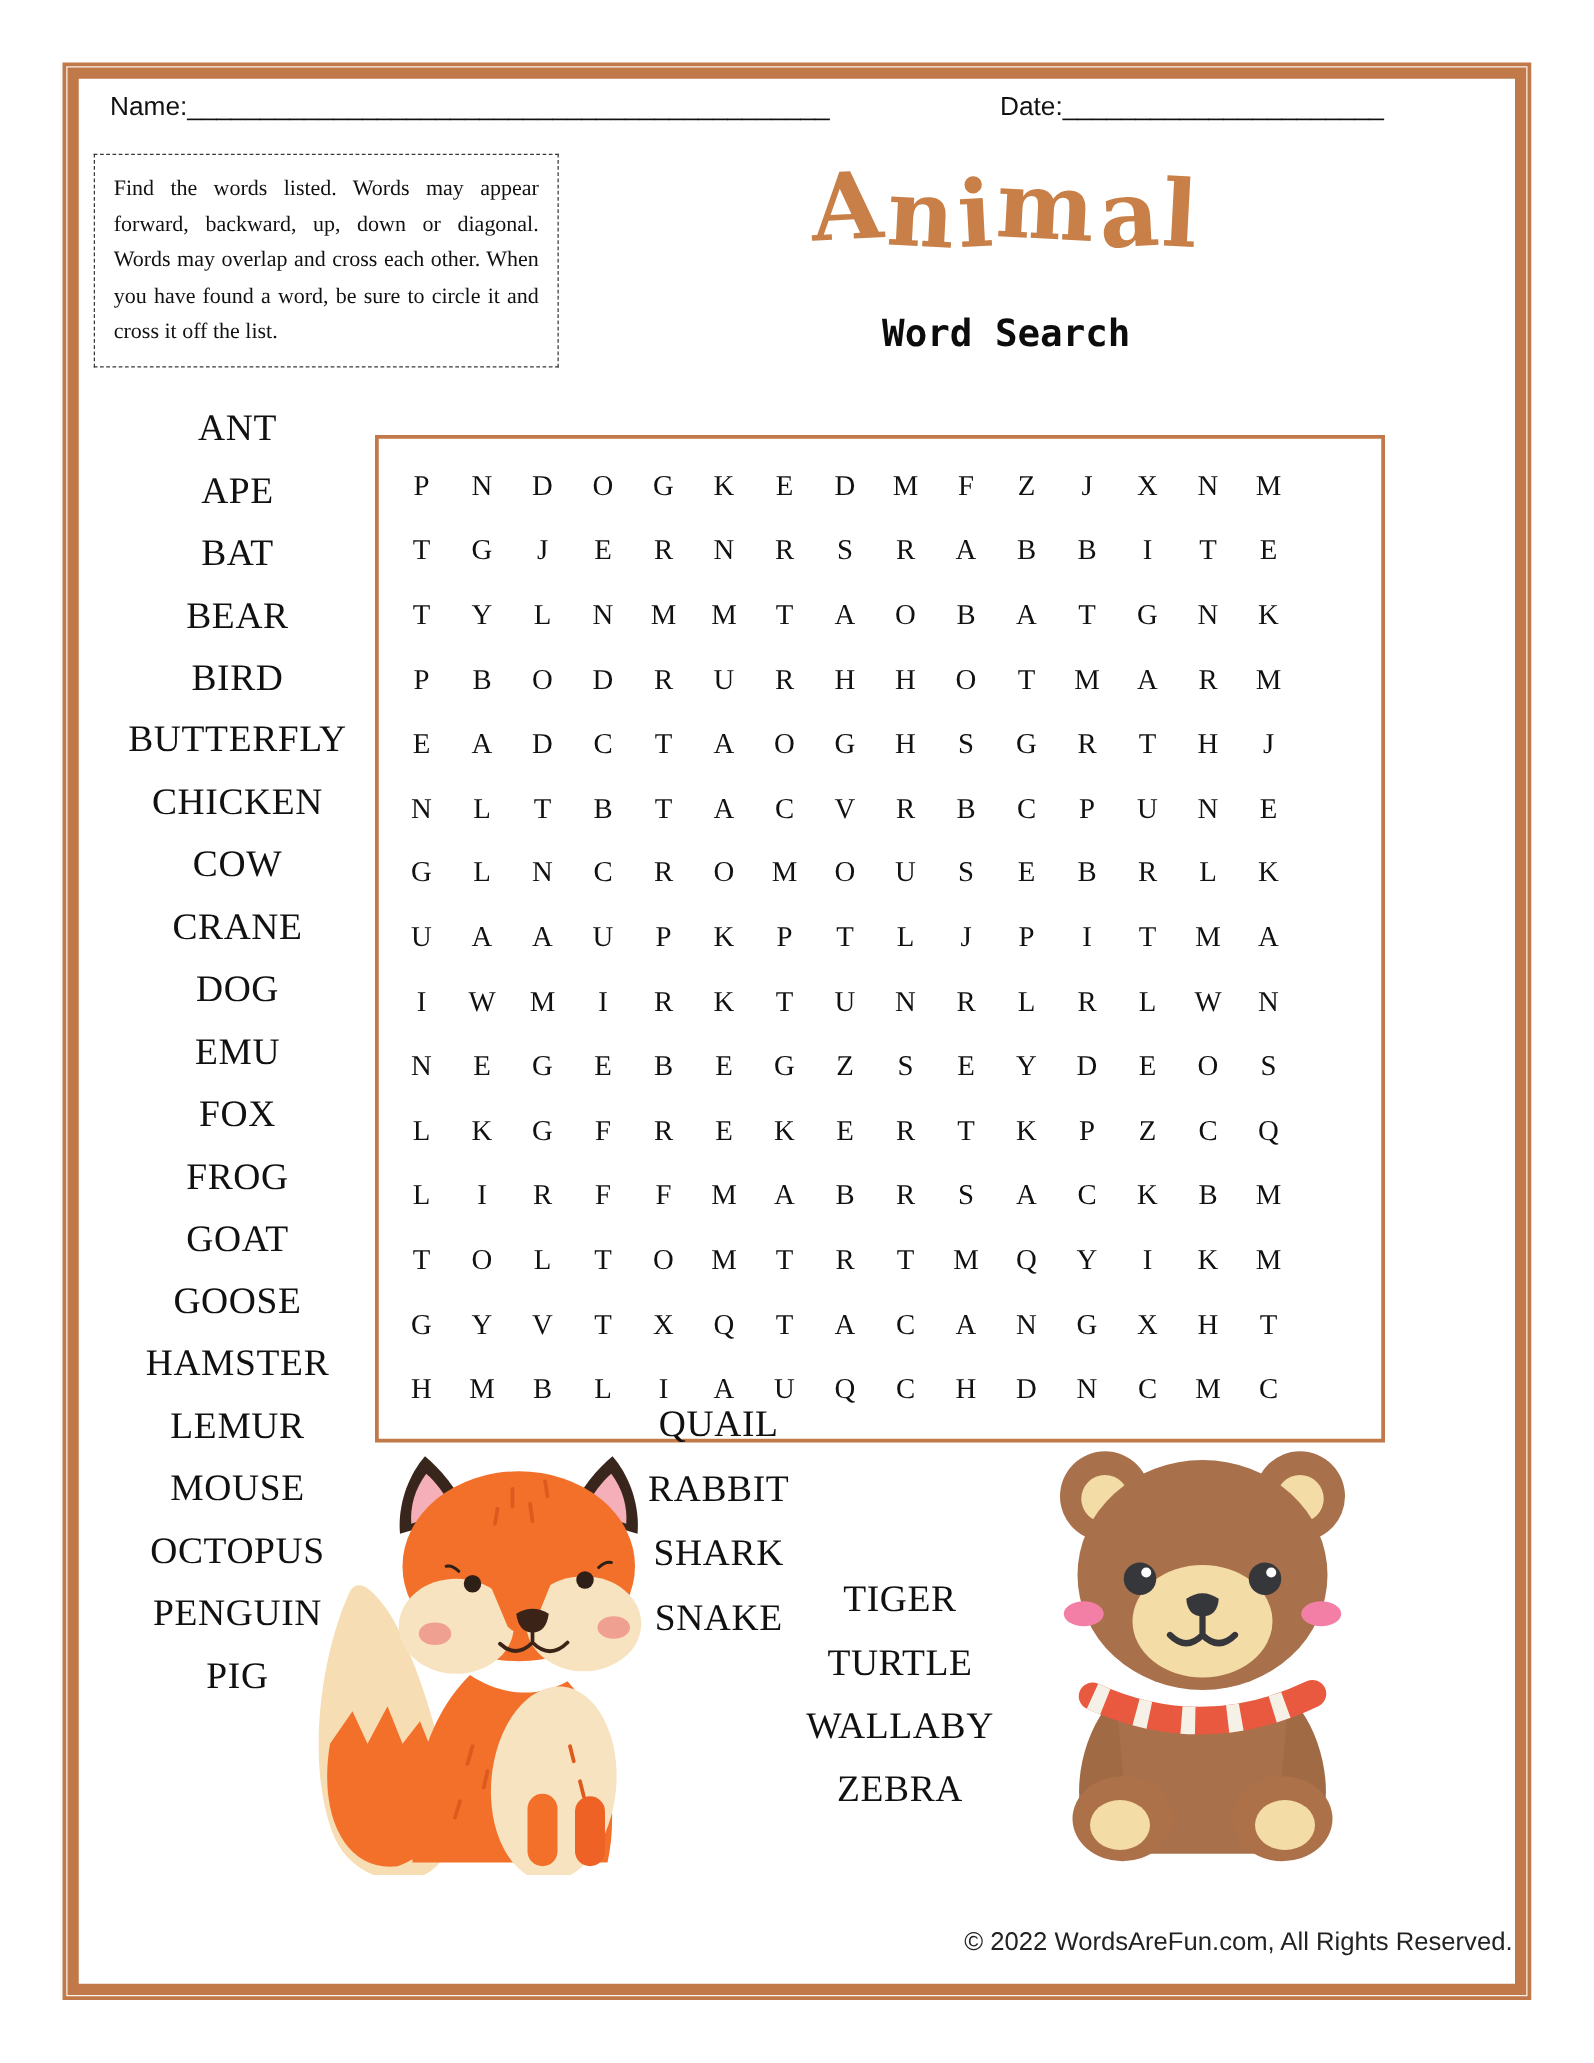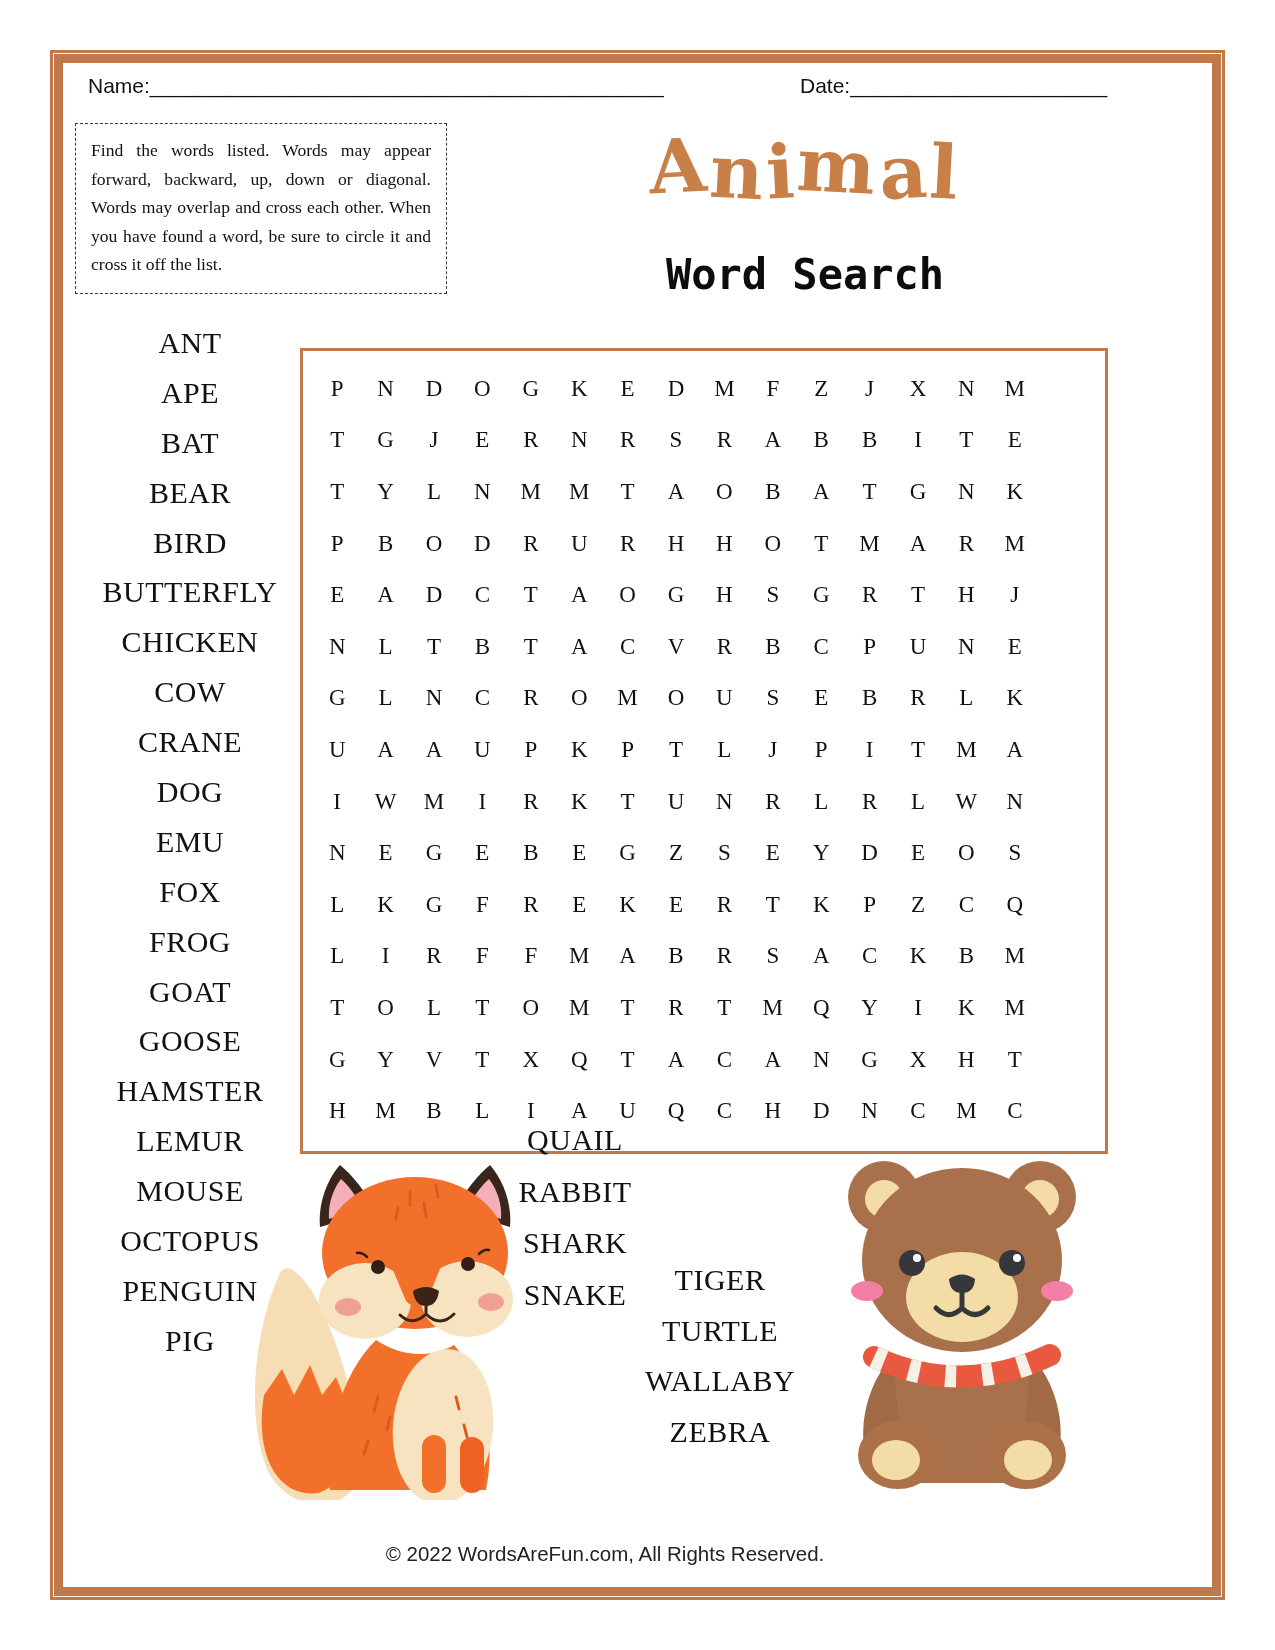--- a/index.html
+++ b/index.html
@@ -23,41 +23,41 @@
     font-size:17.6px;line-height:1.62;text-align:justify;
   }
   .title-animal{
     position:absolute;left:615px;top:126px;width:380px;text-align:center;
     font-family:"DejaVu Serif",serif;font-weight:700;font-size:74px;
     color:#C98048;letter-spacing:3px;
   }
   .title-animal span{display:inline-block;}
   .title-wordsearch{
     position:absolute;left:615px;top:250px;width:380px;text-align:center;
-    font-family:"DejaVu Sans Mono",monospace;font-weight:700;font-size:42px;color:#0c0c0c;
+    font-family:"DejaVu Sans Mono",monospace;font-weight:700;font-size:30px;color:#0c0c0c;
   }
   .word-col{position:absolute;text-align:center;font-size:30px;letter-spacing:.5px;}
   .word-col-left{left:72px;top:318px;width:236px;}
   .word-col-left .word{line-height:49.9px;height:49.9px;}
   .word-col-mid{left:505px;top:1114px;width:140px;}
   .word-col-mid .word{line-height:51.5px;height:51.5px;}
   .word-col-right{left:642px;top:1255px;width:156px;}
   .word-col-right .word{line-height:50.5px;height:50.5px;}
   .grid-box{
     position:absolute;left:300px;top:348px;width:808px;height:806px;
     border:3px solid #C1794A;box-sizing:border-box;
   }
   .grid-inner{
     position:absolute;inset:0;display:grid;
     grid-template-columns:repeat(15,1fr);grid-template-rows:repeat(15,1fr);
     padding:12px 66px 14px 10px;box-sizing:border-box;
   }
   .cell{display:flex;align-items:center;justify-content:center;font-size:23px;}
   .copyright{
-    position:absolute;left:0;top:1542px;width:1210px;text-align:center;
+    position:absolute;left:0;top:1542px;width:1210px;text-align:right;
     font-family:"Liberation Sans",sans-serif;font-size:20.5px;color:#222;
   }
   .fox-wrap{position:absolute;left:228px;top:1155px;width:300px;height:345px;}
   .bear-wrap{position:absolute;left:812px;top:1145px;width:300px;height:350px;}
 </style>
 </head>
 <body>
 
 <div class="frame"></div>
 

